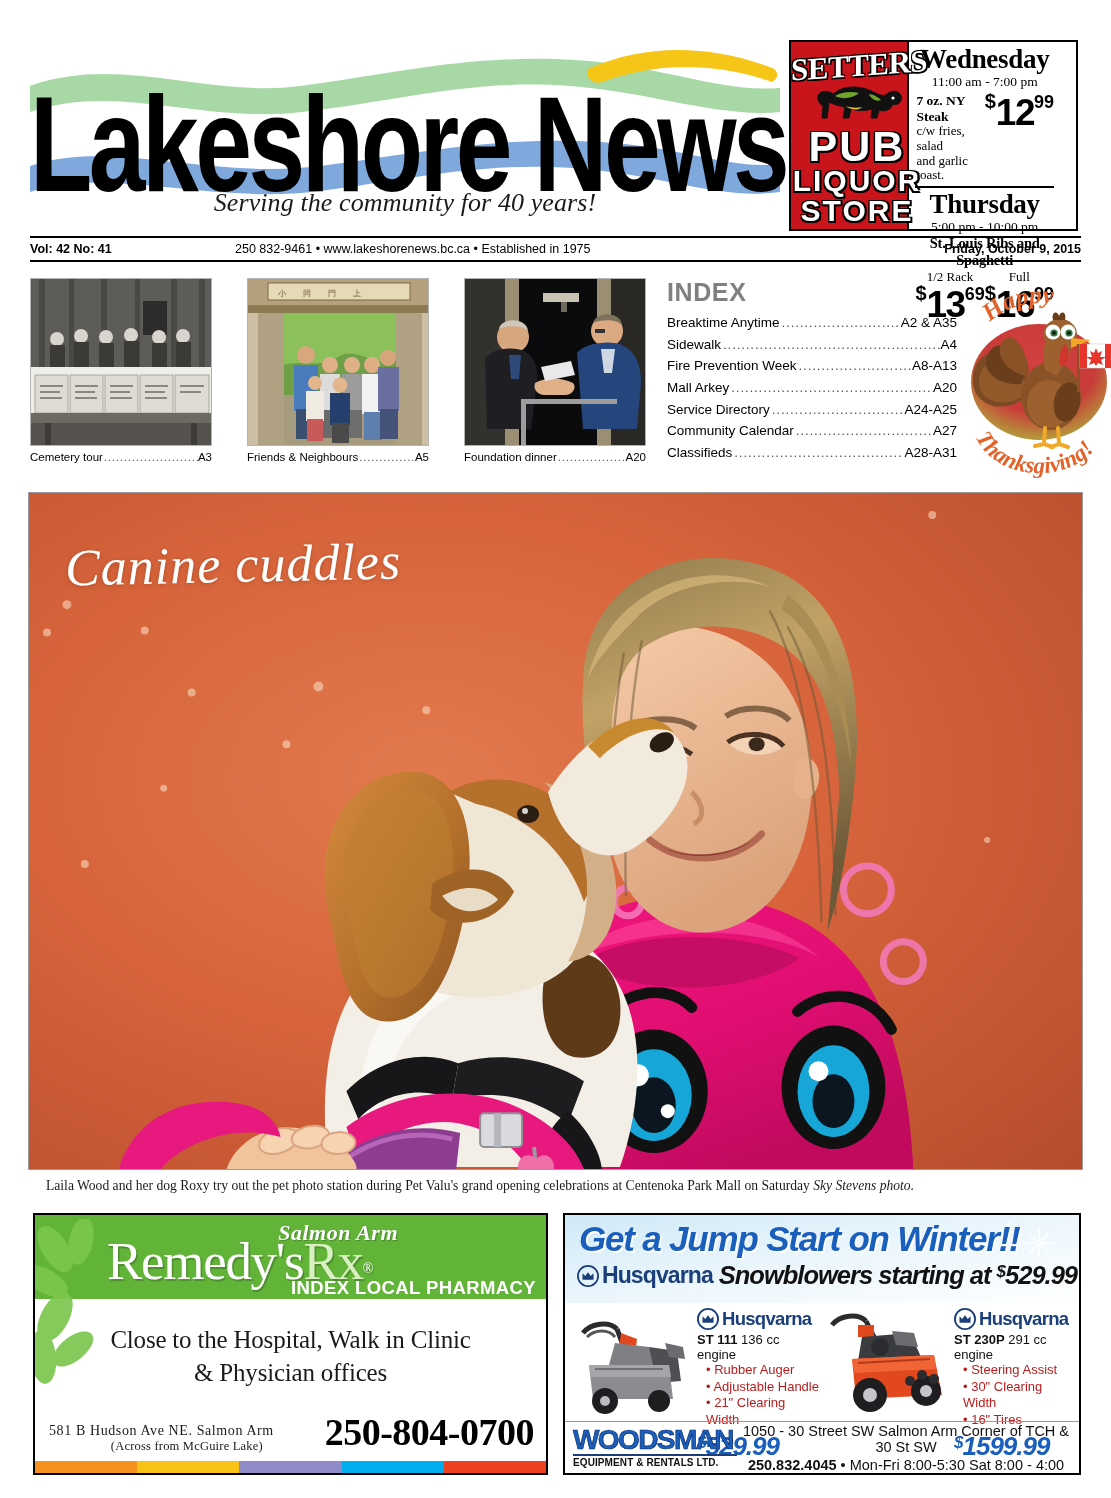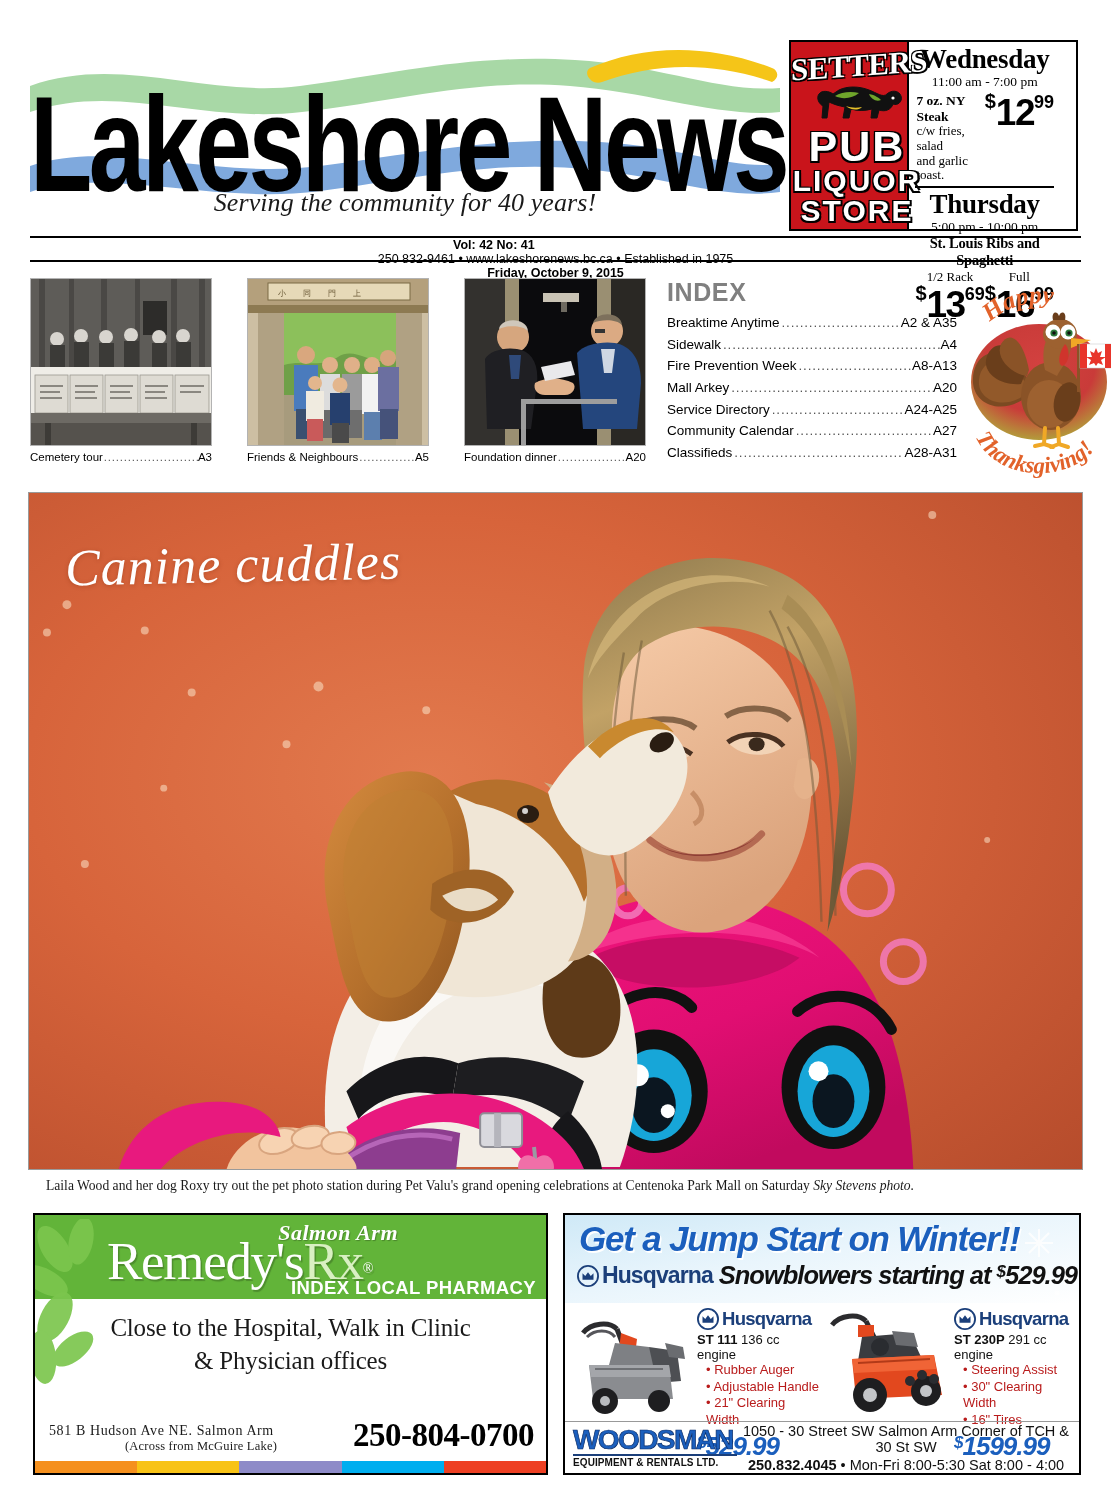--- a/index.html
+++ b/index.html
@@ -125,21 +125,20 @@
   .sp-two-col { text-align: center; }
   .sp-two-lbl { font-family: "Liberation Serif", serif; font-size: 13px; color: #000; }
 
   
   .info-bar {
     position: absolute; left: 30px; top: 236px; width: 1051px; height: 26px;
     border-top: 2px solid #000; border-bottom: 2px solid #000;
     display: flex; align-items: center;
     font-family: "Liberation Sans", sans-serif;
     font-size: 12.5px;
-    flex-direction: column;
   }
   .info-vol { font-weight: 700; color: #000; width: 205px; }
   .info-mid { flex: 1; color: #000; }
   .info-date { font-weight: 700; color: #000; text-align: right; }
 
   
   .teaser-row { position: absolute; left: 30px; top: 278px; width: 1051px; height: 202px; }
 
   .thumb-card { position: absolute; top: 0; }
   .thumb-card .ph {
@@ -234,21 +233,21 @@
     text-shadow: 1.5px 1.5px 1px rgba(0,0,0,0.22);
   }
   .rx-name .rx { color: #D9F0C2; }
   .rx-name .reg { font-size: 14px; vertical-align: 6px; }
   .rx-sub {
     position: absolute; right: 10px; top: 62px;
     font-family: "Liberation Sans", sans-serif;
     font-weight: 700; font-size: 18.5px; color: #fff;
     letter-spacing: 0.4px;
   }
-  .rx-body { position: relative; padding-top: 12px; height: 178px; }
+  .rx-body { position: relative; padding-top: 24px; height: 178px; }
   .rx-leaf2 { position: absolute; left: -14px; top: -8px; width: 105px; height: 130px; }
   .rx-l1, .rx-l2 {
     text-align: center;
     font-family: "Liberation Serif", serif;
     font-size: 25px; color: #1a1a1a; line-height: 1.32;
     letter-spacing: -0.2px;
   }
   .rx-quote {
     text-align: center; margin-top: 7px;
     font-family: "Liberation Serif", serif;
@@ -258,21 +257,21 @@
   }
   .rx-foot { position: absolute; left: 0; bottom: 22px; width: 100%; display: flex; align-items: flex-end; padding: 0 12px 0 14px; }
   .rx-addr {
     font-family: "Liberation Serif", serif;
     font-size: 14px; color: #1a1a1a; line-height: 1.25;
     letter-spacing: 0.6px; flex: 1;
   }
   .rx-addr .sub2 { display: block; text-align: center; font-size: 12.5px; letter-spacing: 0.2px; }
   .rx-phone {
     font-family: "Liberation Serif", serif;
-    font-weight: 700; font-size: 33px; color: #000;
+    font-weight: 700; font-size: 38px; color: #000;
     letter-spacing: -0.5px; padding-bottom: 1px;
   }
   .rx-bars { position: absolute; left: 0; bottom: 0; width: 100%; height: 16px; display: flex; }
   .rx-bars div { flex: 1; height: 100%; }
 
   
   .ad-hus {
     position: absolute; left: 563px; top: 1213px;
     width: 518px; height: 262px;
     border: 2px solid #000;

